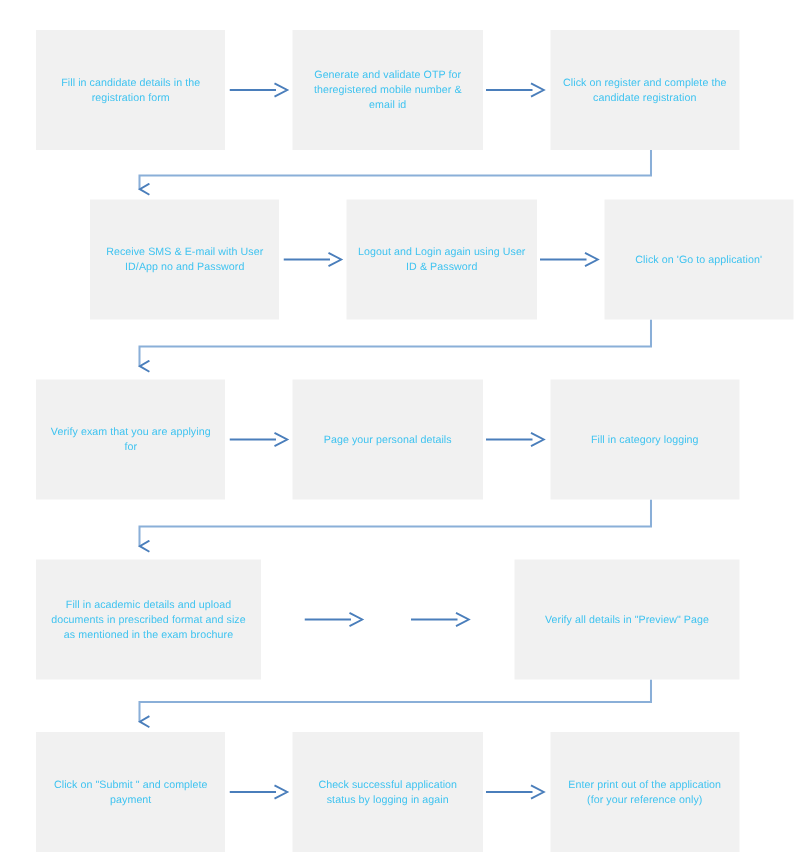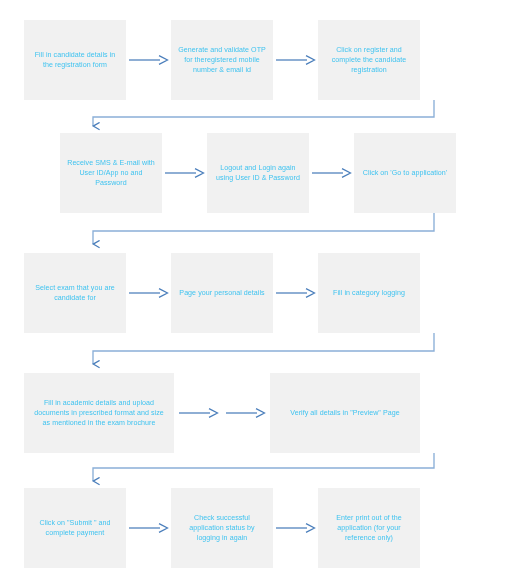--- a/index.html
+++ b/index.html
@@ -26,21 +26,21 @@
     left: 0;
     top: 0;
     width: 531px;
     height: 578px;
     pointer-events: none;
   }
   
   .flow-row {
     position: absolute;
     left: 24px;
-    width: 396px;
+    width: 469px;
     height: 80px;
     display: flex;
     flex-direction: row;
     align-items: stretch;
     justify-content: space-between;
   }
   .flow-row.r0 { top: 20px; }
   .flow-row.r1 { top: 133px; padding-left: 36px; }
   .flow-row.r2 { top: 253px; }
   .flow-row.r3 { top: 373px; }
@@ -147,21 +147,21 @@
         <path d="M30,1.6 L38.5,6 L30,10.4" fill="none" stroke="#4a7ebb" stroke-width="1.25"></path>
       </svg>
     </div>
     <div class="flow-box">
       <span class="box-text">Click on 'Go to application'</span>
     </div>
   </div>
 
   <div class="flow-row r2">
     <div class="flow-box">
-      <span class="box-text">Select exam that you are candidate for</span>
+      <span class="box-text">Verify exam that you are applying for</span>
     </div>
     <div class="h-arrow">
       <svg width="40" height="12" viewBox="0 0 40 12" xmlns="http://www.w3.org/2000/svg">
         <line x1="0" y1="6" x2="31" y2="6" stroke="#4a7ebb" stroke-width="1.25"></line>
         <path d="M30,1.6 L38.5,6 L30,10.4" fill="none" stroke="#4a7ebb" stroke-width="1.25"></path>
       </svg>
     </div>
     <div class="flow-box">
       <span class="box-text">Page your personal details</span>
     </div>

